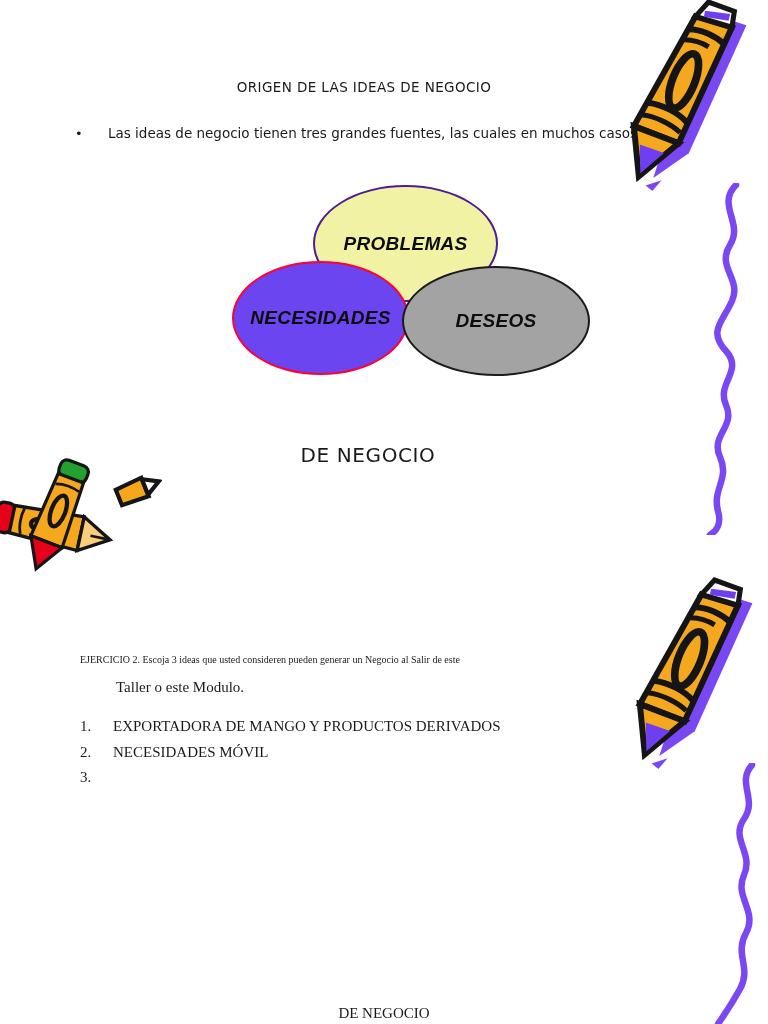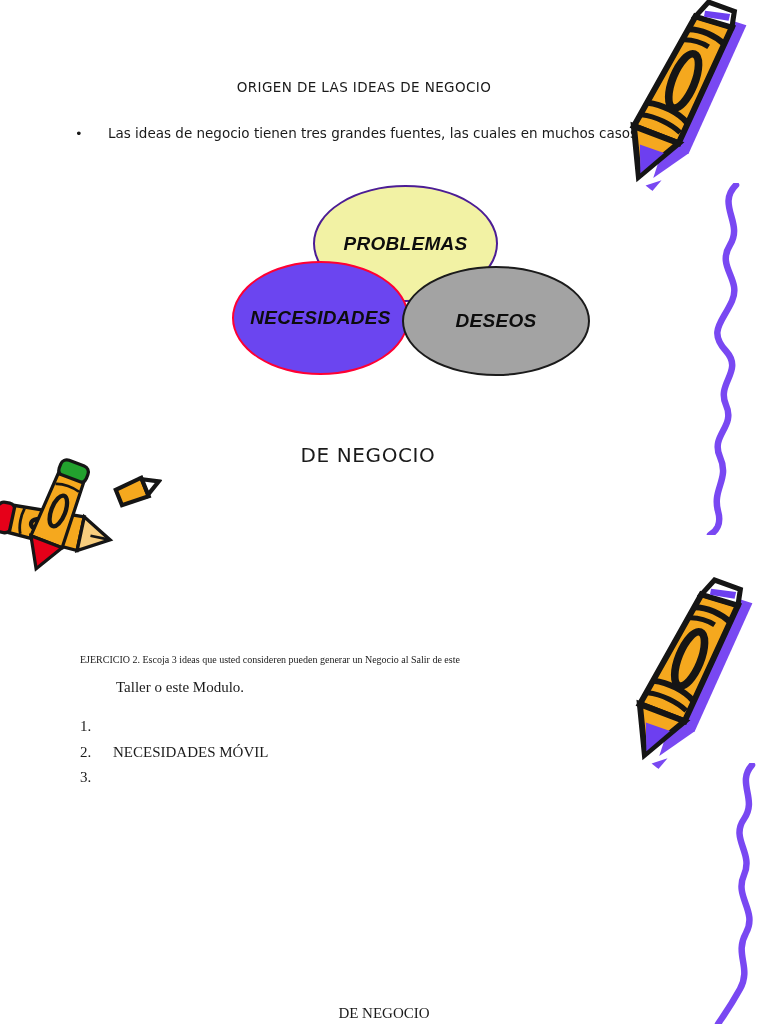--- a/index.html
+++ b/index.html
@@ -77,20 +77,21 @@
   </div>
 
   <div class="mid-caption">DE NEGOCIO</div>
 
   <div class="serif exercise-line1">EJERCICIO 2. Escoja  3 ideas que usted consideren pueden generar un Negocio al Salir de este</div>
   <div class="serif exercise-line2">Taller o este Modulo.</div>
 
   <div class="serif idea-list">
     <div class="idea-row">
       <span class="idea-num">1.</span>
+      <span>EXPORTADORA DE MANGO Y PRODUCTOS DERIVADOS</span>
     </div>
     <div class="idea-row">
       <span class="idea-num">2.</span>
       <span>NECESIDADES MÓVIL</span>
     </div>
     <div class="idea-row">
       <span class="idea-num">3.</span>
     </div>
   </div>
 

